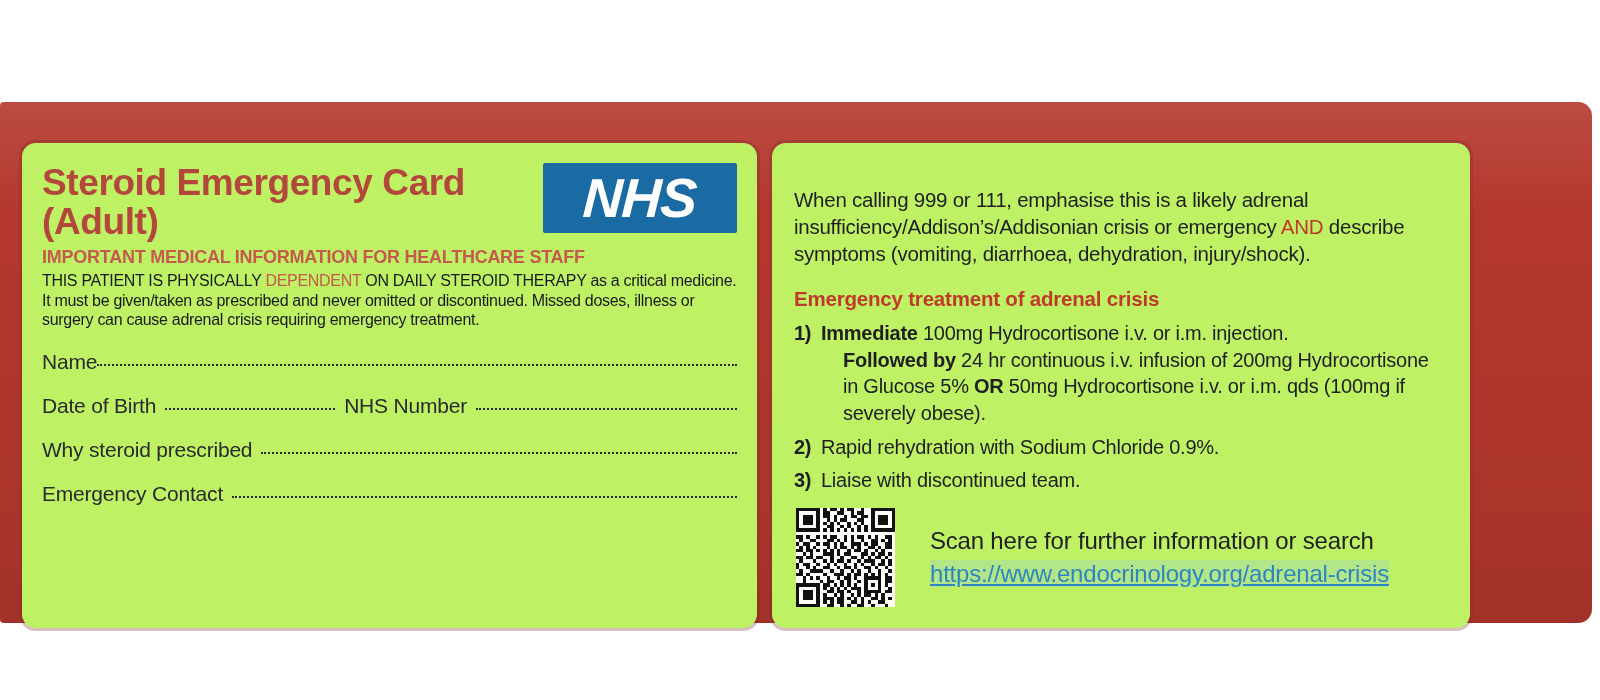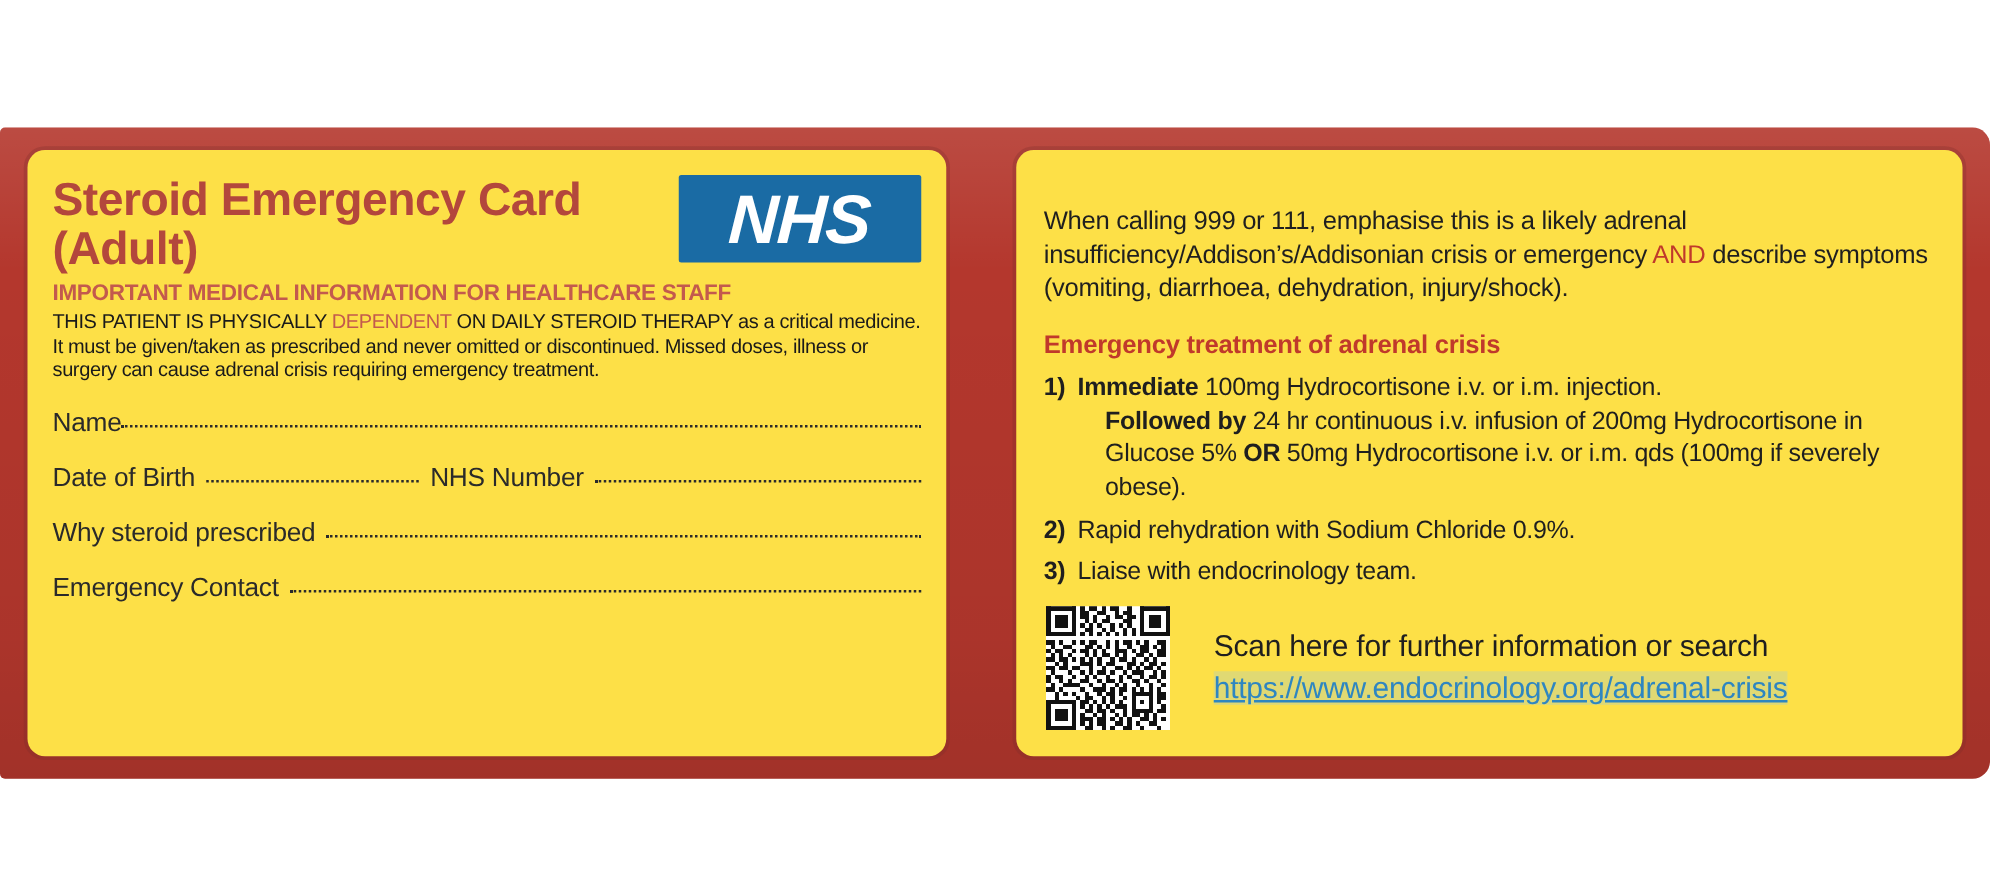--- a/index.html
+++ b/index.html
@@ -19,26 +19,26 @@
     padding:0;
   }
   .band-sheen{
     position:absolute;inset:0;border-radius:4px 14px 14px 4px;
     background:linear-gradient(180deg,rgba(255,255,255,.10) 0%,rgba(0,0,0,0) 22%,rgba(0,0,0,.05) 78%,rgba(0,0,0,.10) 100%);
     pointer-events:none;
   }
 
   
   .face{
-    position:absolute;background:#fde047;border-radius:14px;
+    position:absolute;background:#bef264;border-radius:14px;
     box-shadow:0 0 0 3px rgba(125,48,42,.30);
-    box-sizing:border-box;overflow:hidden;
+    box-sizing:border-box;overflow:hidden;margin-top:23px;
   }
   .face-left{left:22px;top:18px;width:735px;height:485px;}
-  .face-right{left:813px;top:18px;width:757px;height:485px;}
+  .face-right{left:772px;top:18px;width:698px;height:485px;}
 
   .face-inner{padding:18px 20px 10px 20px;}
 
   
   .title-row{display:flex;align-items:flex-start;justify-content:space-between;}
   .card-title{
     color:#b3473c;font-weight:bold;font-size:37px;line-height:1.06;
     letter-spacing:-.4px;margin:0;padding-top:2px;
   }
   .nhs-logo{
@@ -176,21 +176,21 @@
           <span class="txt"><b>Immediate</b><span> 100mg Hydrocortisone i.v. or i.m. injection.</span><span class="step-cont"><b>Followed by</b><span> 24 hr continuous i.v. infusion of 200mg Hydrocortisone in Glucose 5% </span><b>OR</b><span> 50mg Hydrocortisone i.v. or i.m. qds (100mg if severely obese).</span></span></span>
         </li>
 
         <li>
           <span class="num">2)</span>
           <span class="txt">Rapid rehydration with Sodium Chloride 0.9%.</span>
         </li>
 
         <li>
           <span class="num">3)</span>
-          <span class="txt">Liaise with endocrinology team.</span>
+          <span class="txt">Liaise with discontinued team.</span>
         </li>
 
       </ol>
 
       <div class="scan-row">
         <svg class="qr" viewBox="0 0 29 29" shape-rendering="crispEdges">
           <rect width="29" height="29" fill="#ffffff"></rect>
           <g fill="#111111">
 
             <rect x="0" y="0" width="7" height="1"></rect>

